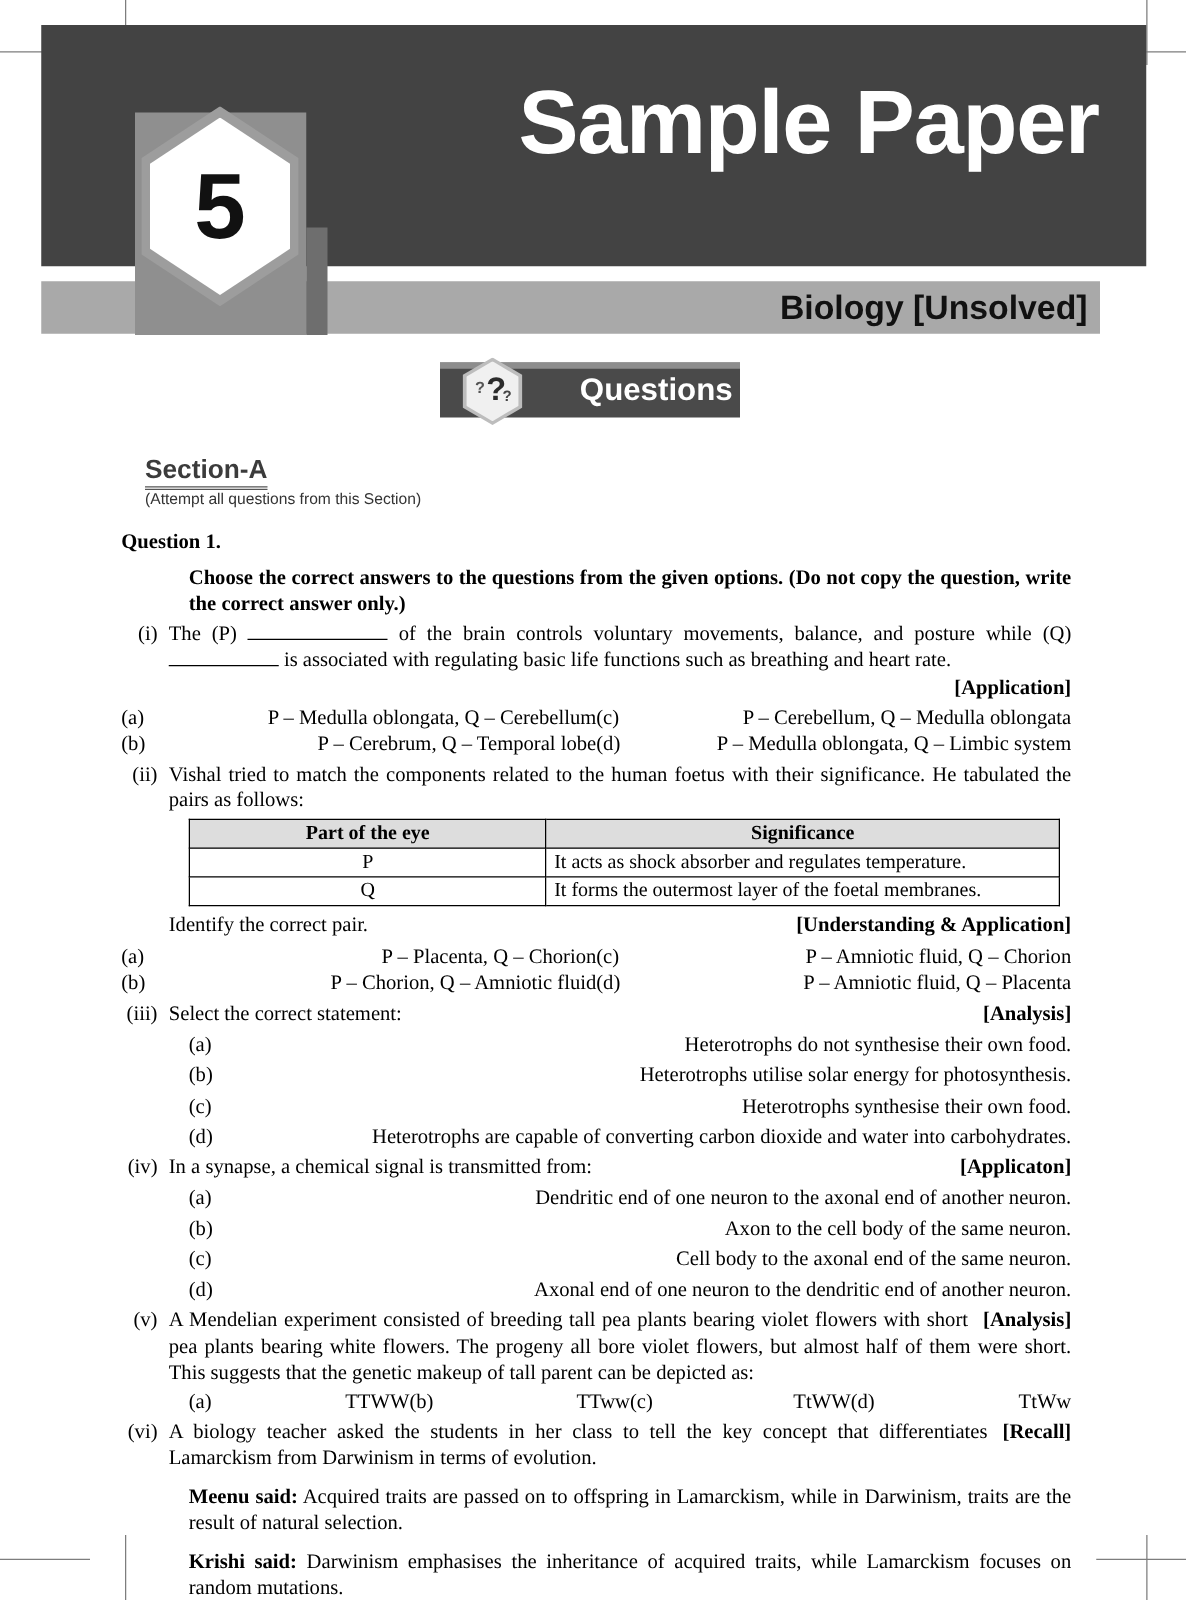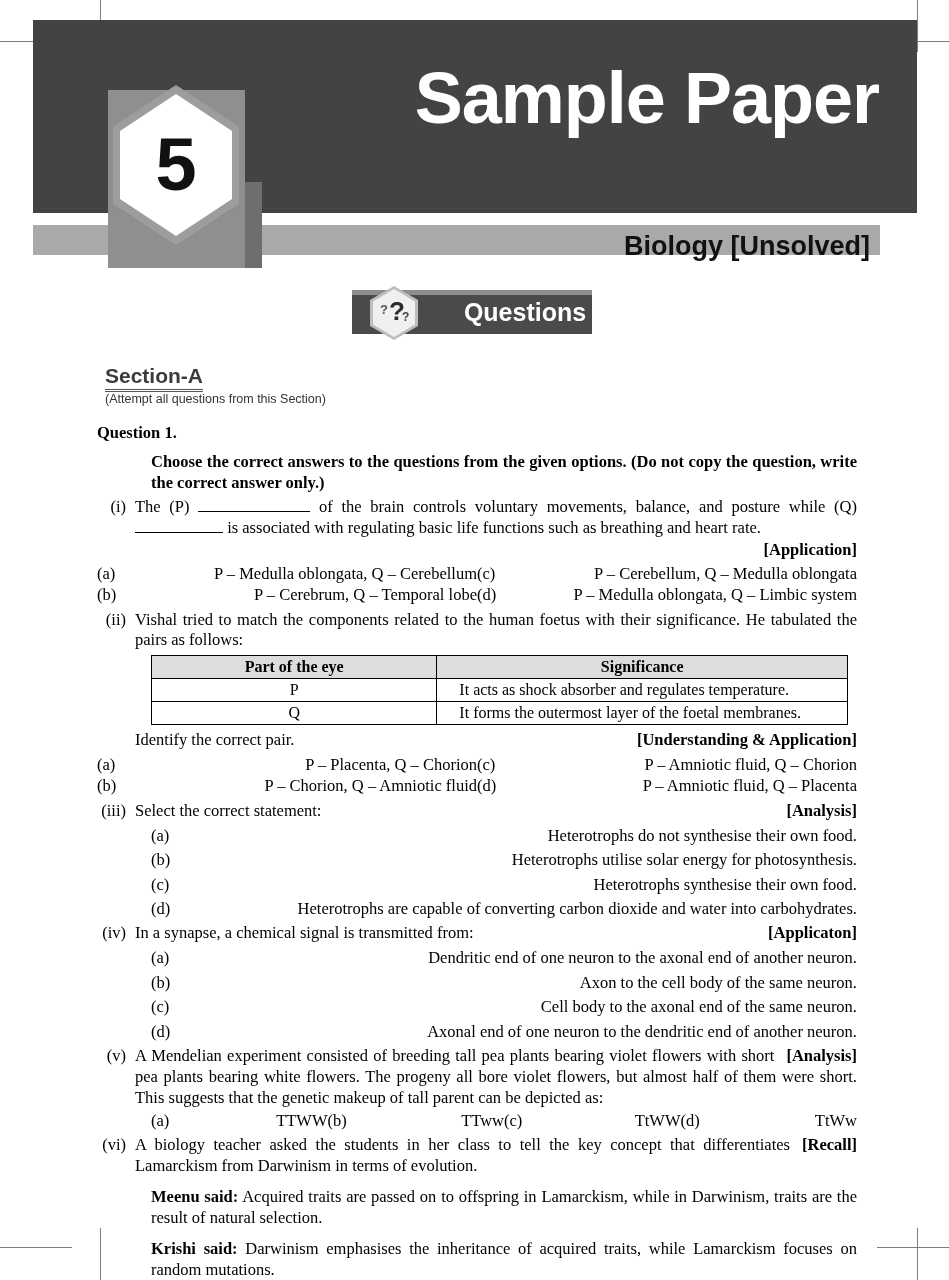--- a/index.html
+++ b/index.html
@@ -15,21 +15,21 @@
   .cm-v{width:1px;height:52px;}
 
   
   .header{position:absolute;left:33px;top:20px;width:884px;height:193px;background:#434343;}
   .header-title{
     position:absolute;right:38px;top:42px;
     font-family:"Liberation Sans", sans-serif;
     font-weight:bold;font-size:72px;color:#ffffff;letter-spacing:-1px;
     line-height:1;white-space:nowrap;
   }
-  .subband{position:absolute;left:33px;top:225px;width:847px;height:30px;background:#a9a9a9;}
+  .subband{position:absolute;left:33px;top:225px;width:847px;height:42px;background:#a9a9a9;}
   .subband-title{
     position:absolute;right:10px;top:6px;
     font-family:"Liberation Sans", sans-serif;
     font-weight:bold;font-size:27px;color:#111;white-space:nowrap;
   }
 
   
   .ribbon{position:absolute;left:108px;top:90px;width:137px;height:178px;background:#8f8f8f;}
   .ribbon-shadow{position:absolute;left:245px;top:182px;width:17px;height:86px;background:#6e6e6e;}
 
@@ -80,21 +80,21 @@
   
   .content{position:absolute;left:97px;top:364px;width:760px;}
 
   .section-line{display:flex;align-items:baseline;flex-direction:column;}
   .section-title{
     font-family:"Liberation Sans", sans-serif;font-weight:bold;font-size:21px;
     color:#3b3b3b;border-bottom:3px double #555;padding-bottom:1px;
   }
   .section-note{
     font-family:"Liberation Sans", sans-serif;font-size:12.5px;color:#333;
-    margin-left:8px;
+    margin-left:19px;
   }
 
   .qnum{font-size:16.5px;font-weight:bold;margin-top:17px;}
 
   .instr{
     margin-left:54px;margin-top:8px;font-size:16.5px;font-weight:bold;
     text-align:justify;line-height:1.28;
   }
 
   .item{display:flex;margin-top:4px;font-size:16.5px;line-height:1.26;}
@@ -122,21 +122,21 @@
   
   .opts4{display:flex;margin-top:3px;margin-left:54px;font-size:16.5px;}
   .opts4 .cell{width:25%;display:flex;}
   .opts4 .opt-mark{width:34px;flex:0 0 34px;}
 
   
   table.qtable{
     border-collapse:collapse;margin-left:54px;margin-top:4px;
     width:697px;font-size:16px;
   }
-  table.qtable th,table.qtable td{border:1px solid #000;padding:2px 22px;}
+  table.qtable th,table.qtable td{border:1px solid #000;padding:2px 6px;}
   table.qtable th{background:#dddddd;text-align:center;font-weight:bold;}
   table.qtable td.c{text-align:center;width:41%;}
   table.qtable td.l{text-align:left;}
 
   .said{margin-left:54px;margin-top:9px;font-size:16.5px;line-height:1.3;text-align:justify;}
   .said b{font-weight:bold;margin-top:42px;}
 </style>
 </head>
 <body>
 

